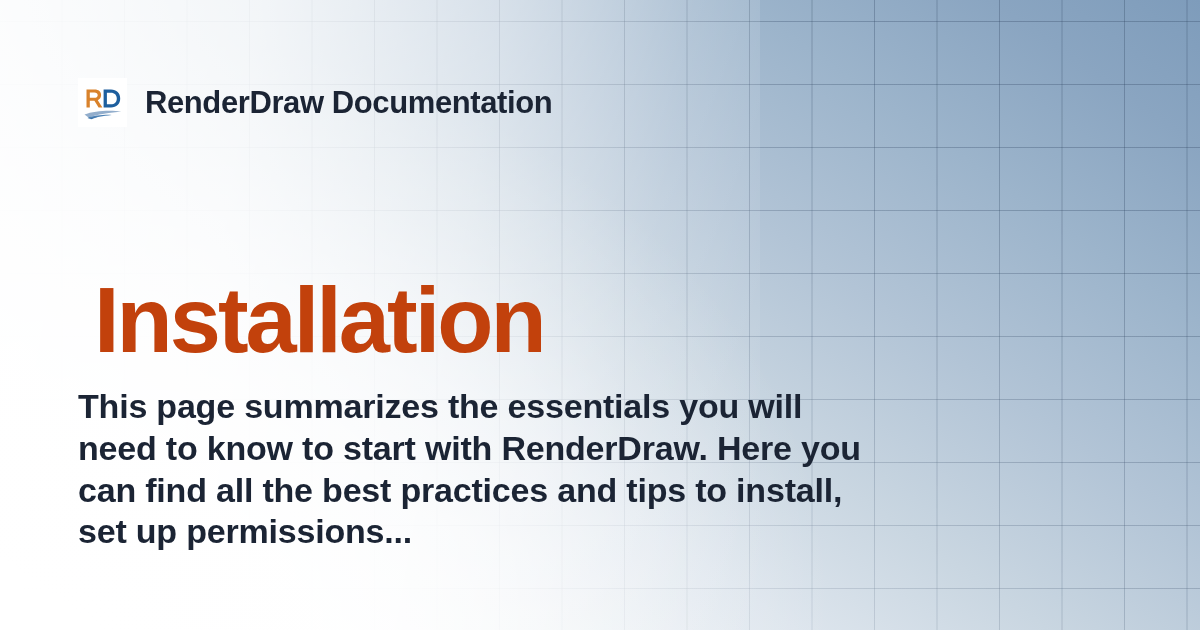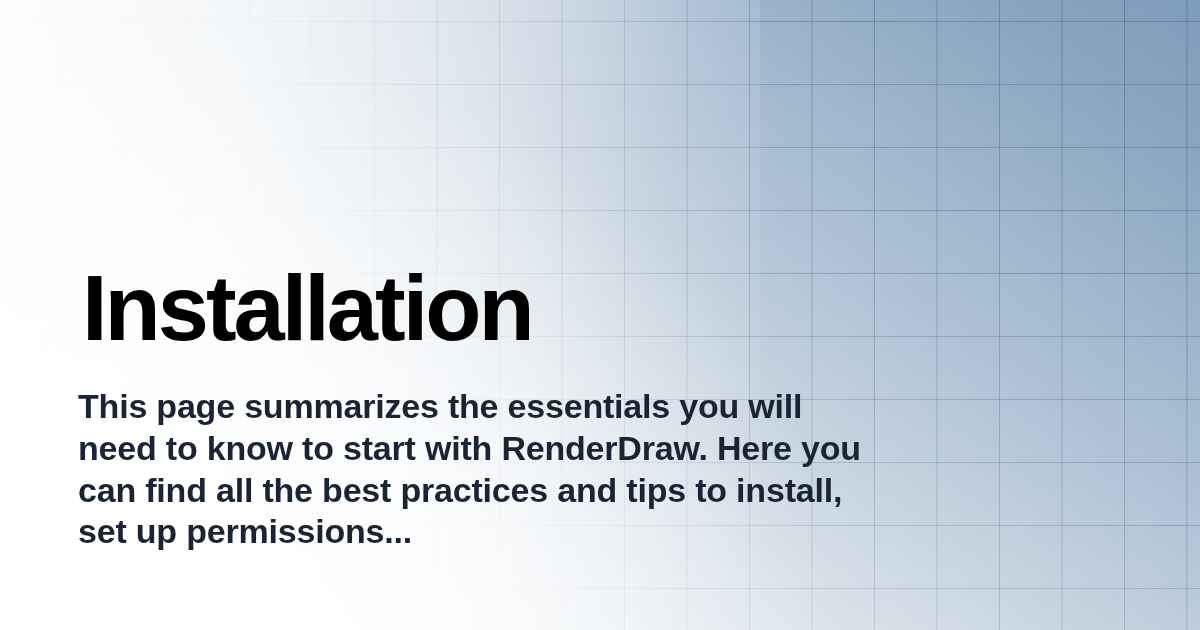--- a/index.html
+++ b/index.html
@@ -135,22 +135,22 @@
 
   
   .hero-heading {
     position: absolute;
     left: 78px;
     top: 258px;
     font-size: 92px;
     font-weight: 700;
     letter-spacing: -3px;
     line-height: 1.0;
-    color: #000000;
-    margin: 4px;
+    color: #c2410c;
+    margin: 16px;
     white-space: nowrap;
   }
 
   
   .hero-desc {
     position: absolute;
     left: 78px;
     top: 386px;
     width: 800px;
     font-size: 34px;
@@ -166,19 +166,43 @@
 
 <div id="banner">
 
   <div class="bg-base"></div>
   <div class="bg-grid"></div>
   <div class="bg-glow"></div>
   <div class="bg-wash"></div>
 
   <div class="content">
 
+    <div class="brand-row">
+
+      <span class="logo-tile">
+        <svg width="49" height="49" viewBox="0 0 49 49" xmlns="http://www.w3.org/2000/svg">
+          <rect x="0" y="0" width="49" height="49" fill="#ffffff"></rect>
+
+          <path d="M8.5 11.5 L8.5 29.5 L11.8 29.5 L11.8 22.8 L16.4 22.8 L20.6 29.5 L24.4 29.5 L19.8 22.3
+                   C21.9 21.4 23.1 19.5 23.1 17.1 C23.1 13.6 20.6 11.5 16.6 11.5 Z
+                   M11.8 14.6 L16.3 14.6 C18.4 14.6 19.7 15.5 19.7 17.2 C19.7 18.9 18.4 19.8 16.3 19.8
+                   L11.8 19.8 Z" fill="#d9822b"></path>
+
+          <path d="M25.6 11.5 L25.6 29.5 L33.0 29.5 C38.6 29.5 42.2 26.0 42.2 20.5
+                   C42.2 15.0 38.6 11.5 33.0 11.5 Z
+                   M28.9 14.7 L32.8 14.7 C36.6 14.7 38.8 16.9 38.8 20.5 C38.8 24.1 36.6 26.3 32.8 26.3
+                   L28.9 26.3 Z" fill="#1e5f9e"></path>
+
+          <path d="M6.5 36.6 C16 32.4 33 32.0 43.2 33.4 C34 34.6 18 36.0 10.5 39.6 Z" fill="#6f93bb" opacity="0.75"></path>
+          <path d="M9.5 39.9 C15 37.6 25 36.6 33.5 36.9 C25.5 37.9 16.5 39.0 12.2 40.9 Z" fill="#2f6ca8" opacity="0.85"></path>
+          <path d="M12.0 40.7 C14.6 39.8 17.4 39.3 19.6 39.3 C17.0 39.9 14.6 40.6 13.2 41.3 Z" fill="#1e5f9e"></path>
+        </svg>
+      </span>
+
+      <span class="brand-title">RenderDraw Documentation</span>
+    </div>
 
     <h1 class="hero-heading">Installation</h1>
 
     <p class="hero-desc">This page summarizes the essentials you will need to know to start with RenderDraw. Here you can find all the best practices and tips to install, set up permissions...</p>
 
   </div>
 </div>
 
 </body></html>

